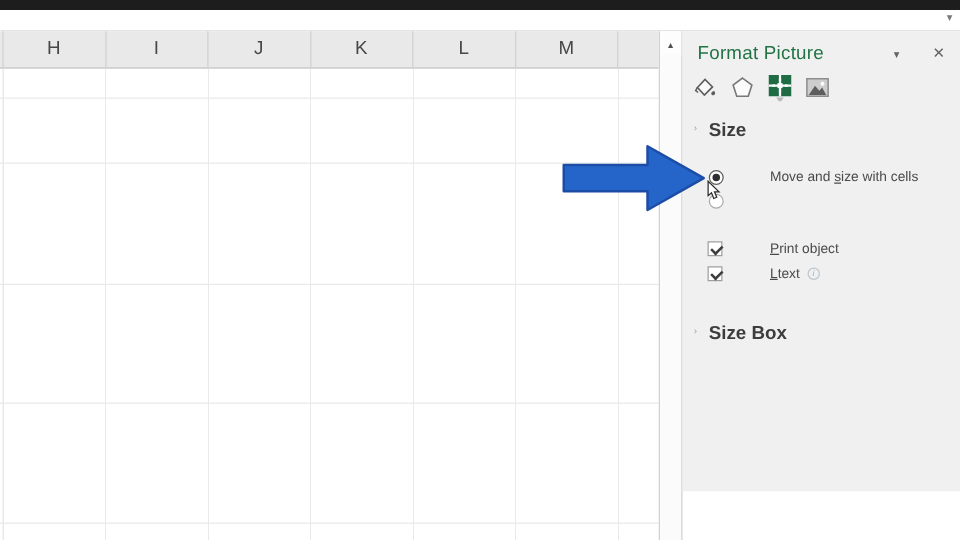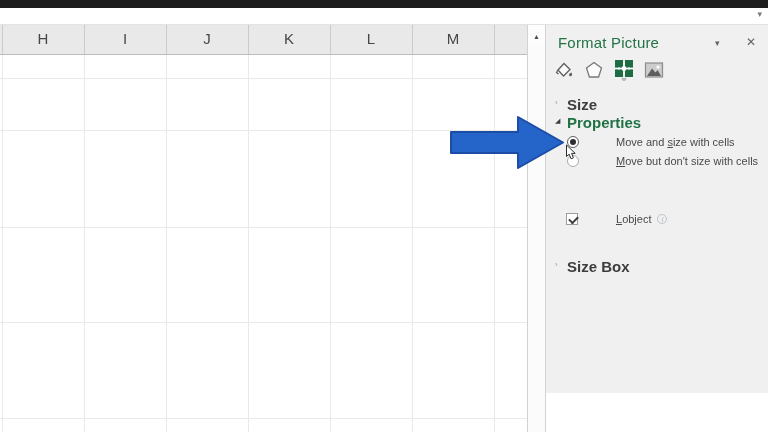--- a/index.html
+++ b/index.html
@@ -138,40 +138,39 @@
           <circle cx="15" cy="8" r="1.6" fill="#ffffff"></circle>
         </svg>
       </div>
     </div>
 
     <div class="section" style="top:71px">
       <span class="twist">›</span>
       <span class="sec-label">Size</span>
     </div>
 
-    <div class="section" style="top:89px">
-      <span class="twist expanded">◢</span>
-      <span class="sec-label green">Properties</span>
-    </div>
 
     <div class="opt-row" style="top:110px">
       <span class="radio selected"></span>
       <span class="opt-label"><span>Move and </span><span class="accel">s</span><span>ize with cells</span></span>
     </div>
 
     <div class="opt-row" style="top:129px">
       <span class="radio"></span>
-      <span class="opt-label"><span></span><span class="accel">M</span><span>ove but don't size with cells</span></span>
     </div>
 
 
+    <div class="opt-row" style="top:167px">
+      <span class="checkbox checked"></span>
+      <span class="opt-label"><span></span><span class="accel">P</span><span>rint object</span></span>
+    </div>
 
     <div class="opt-row" style="top:187px">
       <span class="checkbox checked"></span>
-      <span class="opt-label"><span></span><span class="accel">L</span><span>object</span><span class="info-badge">i</span></span>
+      <span class="opt-label"><span></span><span class="accel">L</span><span>text</span><span class="info-badge">i</span></span>
     </div>
 
 
     <div class="section" style="top:233px">
       <span class="twist">›</span>
       <span class="sec-label">Size Box</span>
     </div>
   </div>
 
   <svg class="blue-arrow" width="118" height="57" viewBox="0 0 118 57">

